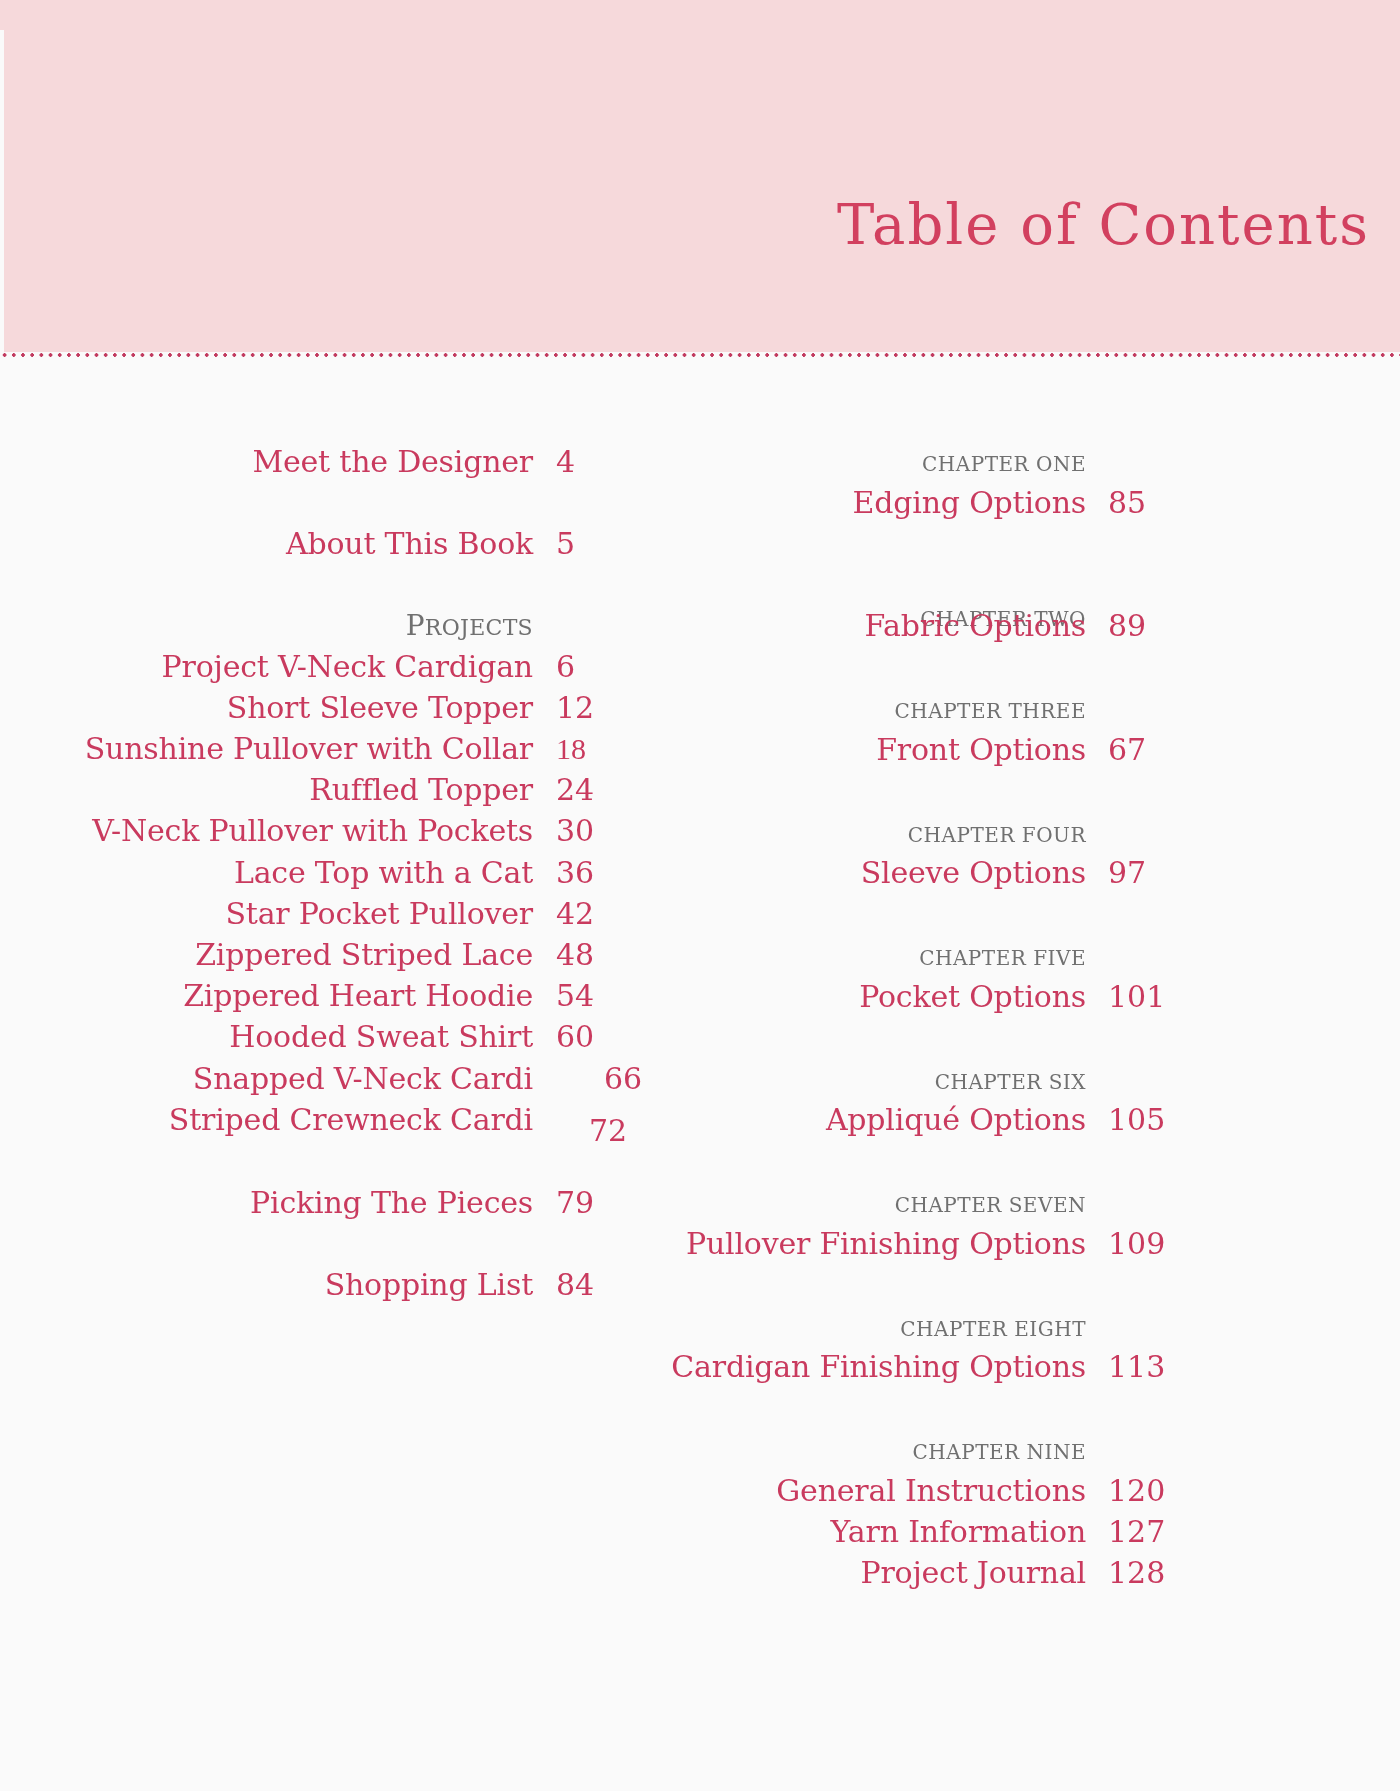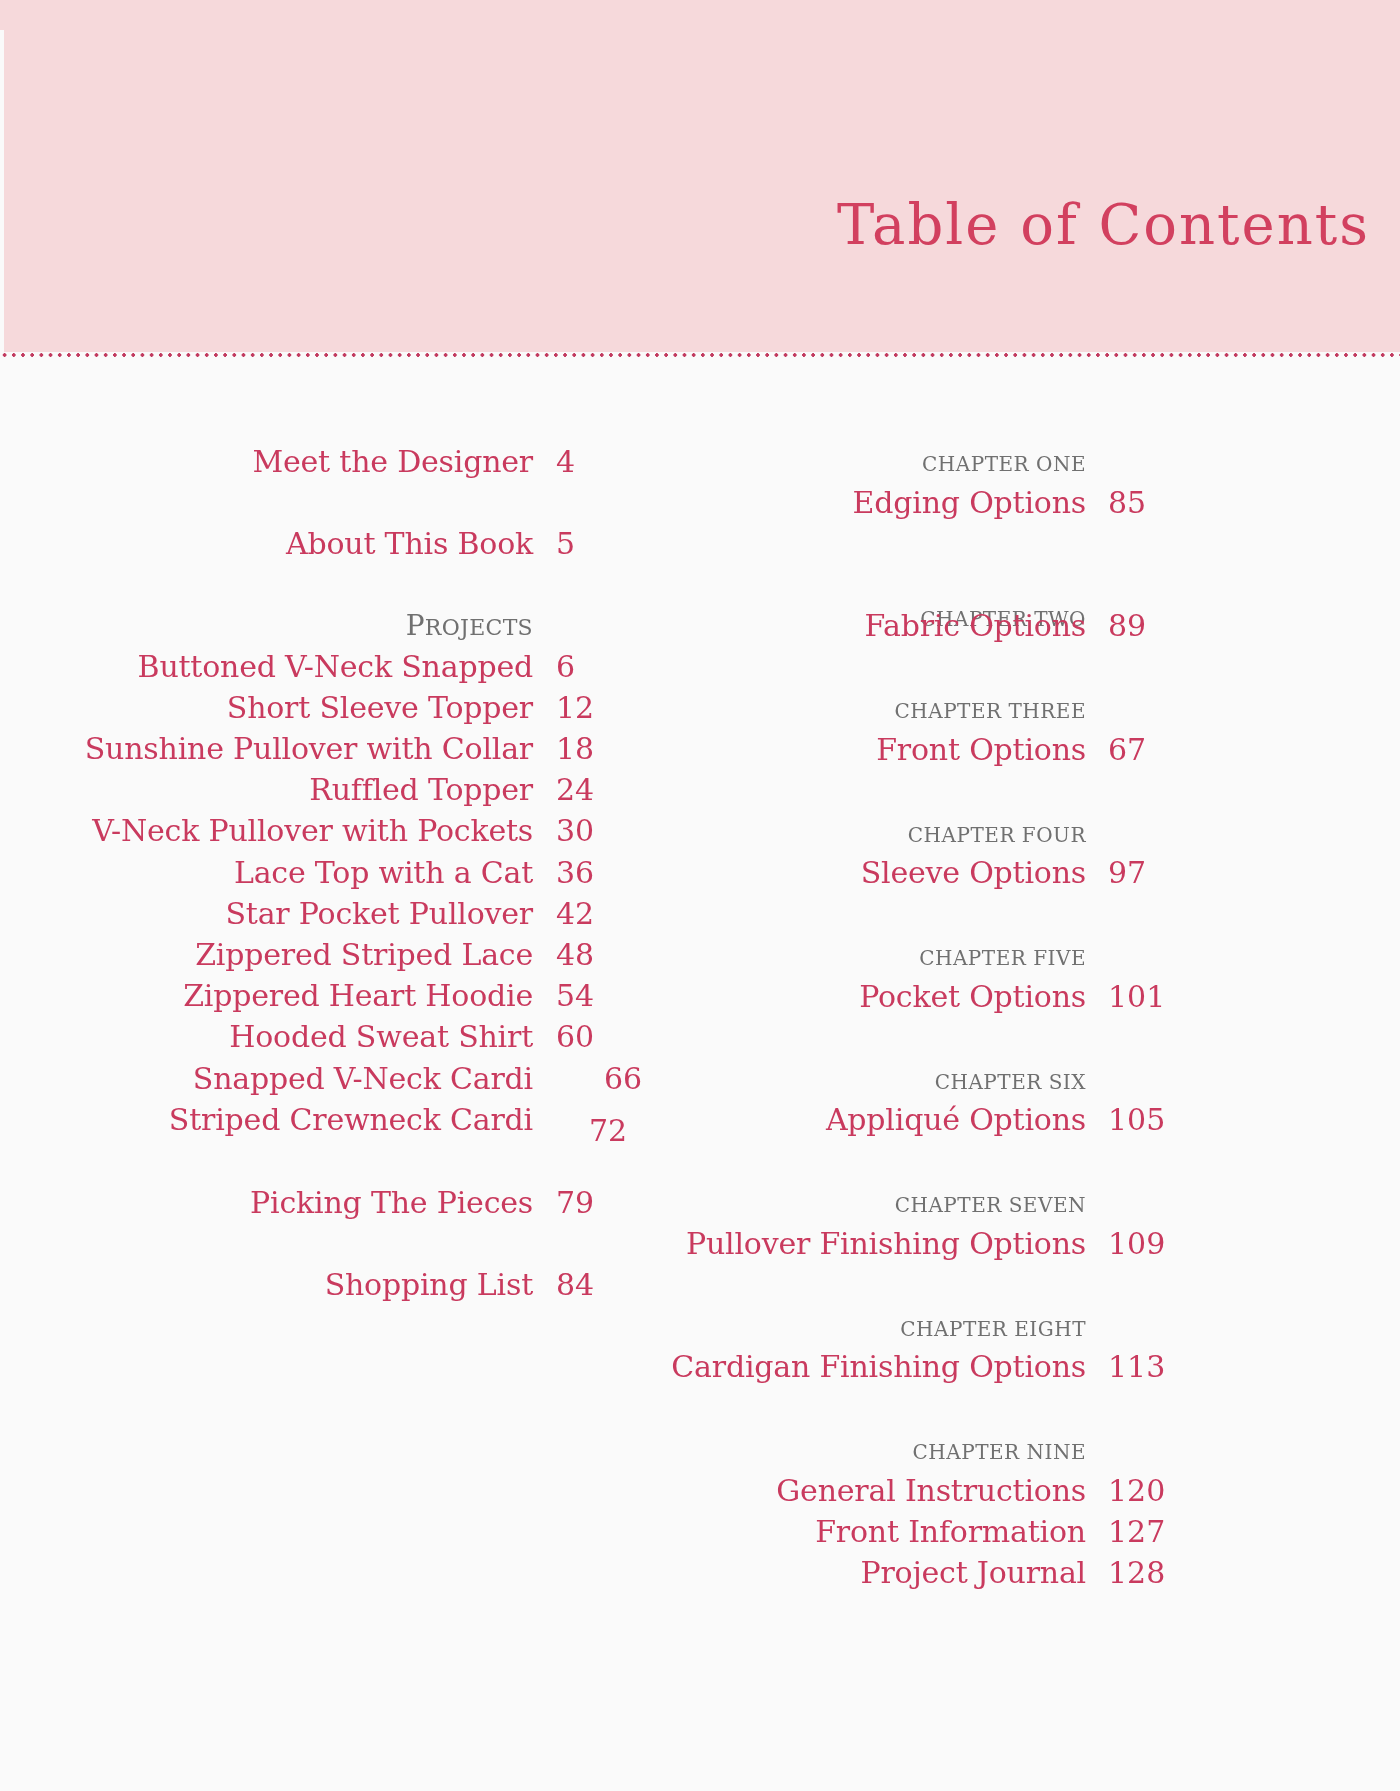--- a/index.html
+++ b/index.html
@@ -61,33 +61,33 @@
   <div class="pg" style="left:556px;top:442px;">4</div>
 
   <div class="entry" style="left:0;width:533px;top:524px;">
     <span class="t">About This Book</span>
   </div>
   <div class="pg" style="left:556px;top:524px;">5</div>
 
   <div class="label sc" style="right:867px;top:613px;"><span class="big">P</span><span>ROJECTS</span></div>
 
   <div class="entry" style="left:0;width:533px;top:647px;">
-      <span class="t">Buttoned V-Neck Snapped</span>
+      <span class="t">Project V-Neck Cardigan</span>
     </div>
   <div class="pg" style="left:556px;top:647px;">6</div>
 
   <div class="entry" style="left:0;width:533px;top:688px;">
       <span class="t">Short Sleeve Topper</span>
     </div>
   <div class="pg" style="left:556px;top:688px;">12</div>
 
   <div class="entry" style="left:0;width:533px;top:729px;">
       <span class="t">Sunshine Pullover with Collar</span>
     </div>
-  <div class="pg" style="left:556px;top:729px;">18</div>
+  <div class="pg" style="left:556px;top:729px;font-family:Liberation Serif, serif;">18</div>
 
   <div class="entry" style="left:0;width:533px;top:770px;">
       <span class="t">Ruffled Topper</span>
     </div>
   <div class="pg" style="left:556px;top:770px;">24</div>
 
   <div class="entry" style="left:0;width:533px;top:811px;">
       <span class="t">V-Neck Pullover with Pockets</span>
     </div>
   <div class="pg" style="left:556px;top:811px;">30</div>
@@ -188,21 +188,21 @@
     </div>
   <div class="pg" style="left:1108px;top:1347px;">113</div>
 
   <div class="label" style="right:314px;top:1439px;text-align:center;">CHAPTER NINE</div>
   <div class="entry" style="left:0;width:1086px;top:1471px;">
       <span class="t">General Instructions</span>
     </div>
   <div class="pg" style="left:1108px;top:1471px;">120</div>
 
   <div class="entry" style="left:0;width:1086px;top:1512px;">
-      <span class="t">Front Information</span>
+      <span class="t">Yarn Information</span>
     </div>
   <div class="pg" style="left:1108px;top:1512px;">127</div>
 
   <div class="entry" style="left:0;width:1086px;top:1553px;">
       <span class="t">Project Journal</span>
     </div>
   <div class="pg" style="left:1108px;top:1553px;">128</div>
 </div>
 
 </body></html>

